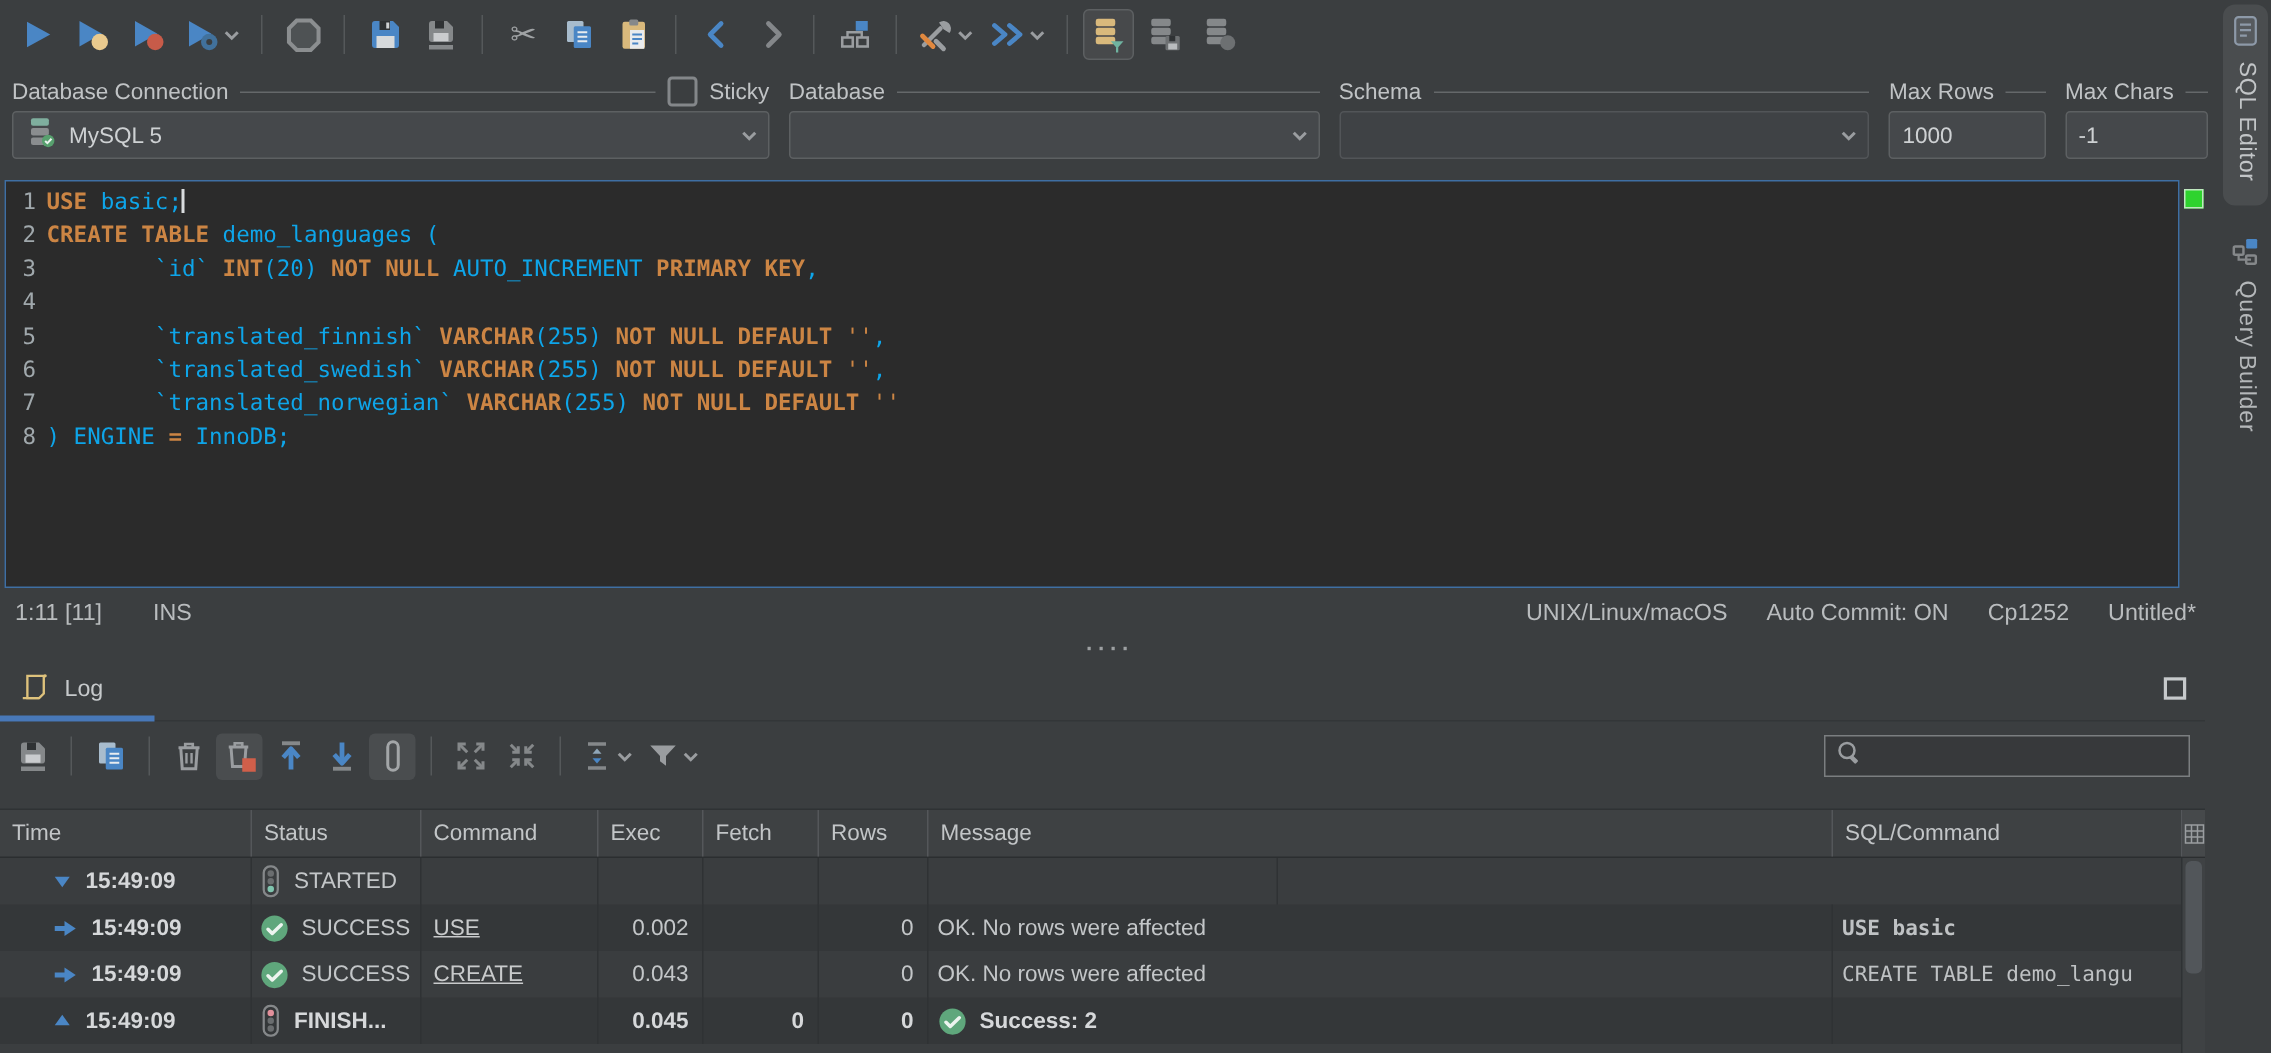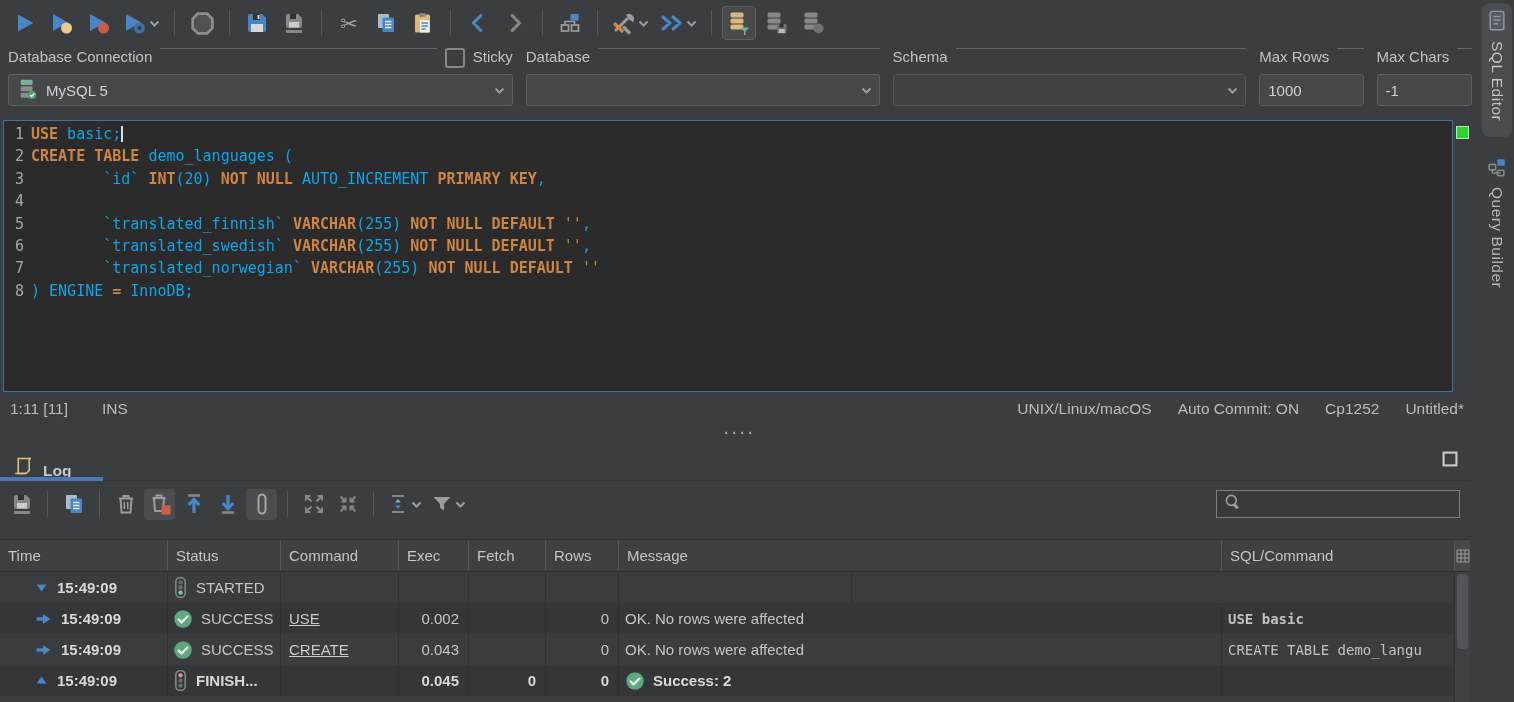--- a/index.html
+++ b/index.html
@@ -13,21 +13,21 @@
         border-radius:4px;border:1px solid transparent;background:transparent;padding:0 2px;cursor:default;}
   .tbtn.selected{background:#47494b;border-color:#5d6062;}
   .tbtn svg{display:block;}
   .tsep{width:1px;height:26px;background:#55585a;margin:0 7px;flex:0 0 1px;}
   .uni{font-size:21px;line-height:1;color:#9fa2a4;}
 
   
   .connbar{height:74px;display:flex;padding:2px 8px 0 8px;gap:13px;flex:0 0 74px;box-sizing:border-box;}
   .cgroup{display:flex;flex-direction:column;}
   .g-conn{width:508px;} .g-db{width:356px;} .g-schema{width:356px;} .g-maxrows{width:105px;} .g-maxchars{width:96px;}
-  .clabelrow{display:flex;height:26px;gap:8px;font-size:15px;color:#c0c3c5;white-space:nowrap;}
+  .clabelrow{display:flex;align-items:center;height:26px;gap:8px;font-size:15px;color:#c0c3c5;white-space:nowrap;}
   .cline{flex:1;height:1px;background:#65686a;min-width:6px;}
   .checkbox{width:16px;height:16px;border:2px solid #84878a;border-radius:3px;background:transparent;flex:0 0 16px;}
   .cfield{display:flex;align-items:center;background:#45484b;border:1px solid #5d6062;border-radius:3px;
           height:30px;padding:0 6px 0 8px;font-size:15px;color:#ced1d3;gap:7px;}
   .cfield .chevend{margin-left:auto;display:flex;}
   .g-schema .cfield{background:#3f4245;border-color:#525558;}
   .numfield input{background:transparent;border:none;outline:none;color:#ced1d3;
           font-family:"Liberation Sans",sans-serif;font-size:15px;width:100%;padding:0;}
 
   
@@ -48,22 +48,22 @@
   .estatus .lgap{margin-left:34px;}
   .estatus .right{margin-left:auto;display:flex;gap:26px;}
 
   
   .splitter{height:14px;display:flex;align-items:center;justify-content:center;flex:0 0 14px;
             color:#9da0a2;font-size:15px;letter-spacing:3px;line-height:6px;font-weight:bold;}
 
   
   .logpanel{flex:1;display:flex;flex-direction:column;width:1470px;}
   .tabbar{position:relative;height:40px;flex:0 0 40px;border-bottom:1px solid #333638;}
-  .logtab{display:inline-flex;align-items:flex-end;gap:9px;height:100%;padding:0 22px 0 13px;
-          font-size:15.5px;font-weight:bold;color:#c6c9cb;}
+  .logtab{display:inline-flex;align-items:center;gap:9px;height:100%;padding:0 22px 0 13px;
+          font-size:15.5px;font-weight:normal;color:#c6c9cb;}
   .tabunderline{position:absolute;left:0;bottom:-1px;width:103px;height:4px;background:#4878b8;}
   .maxbtn{position:absolute;right:12px;top:11px;background:none;border:none;padding:0;display:flex;}
   .ltoolbar{height:46px;flex:0 0 46px;display:flex;align-items:center;padding-left:6px;gap:3px;}
   .lbtn{height:31px;min-width:31px;display:flex;align-items:center;justify-content:center;
         border-radius:4px;background:transparent;border:none;padding:0 2px;}
   .lbtn.selected{background:#4a4d4f;}
   .search{margin-left:auto;margin-right:10px;width:230px;height:26px;border:1px solid #7b7e80;
           background:#37393b;display:flex;align-items:center;padding:0 6px;gap:4px;}
   .search input{background:transparent;border:none;outline:none;flex:1;color:#ced1d3;
           font-family:"Liberation Sans",sans-serif;font-size:14px;min-width:0;}

